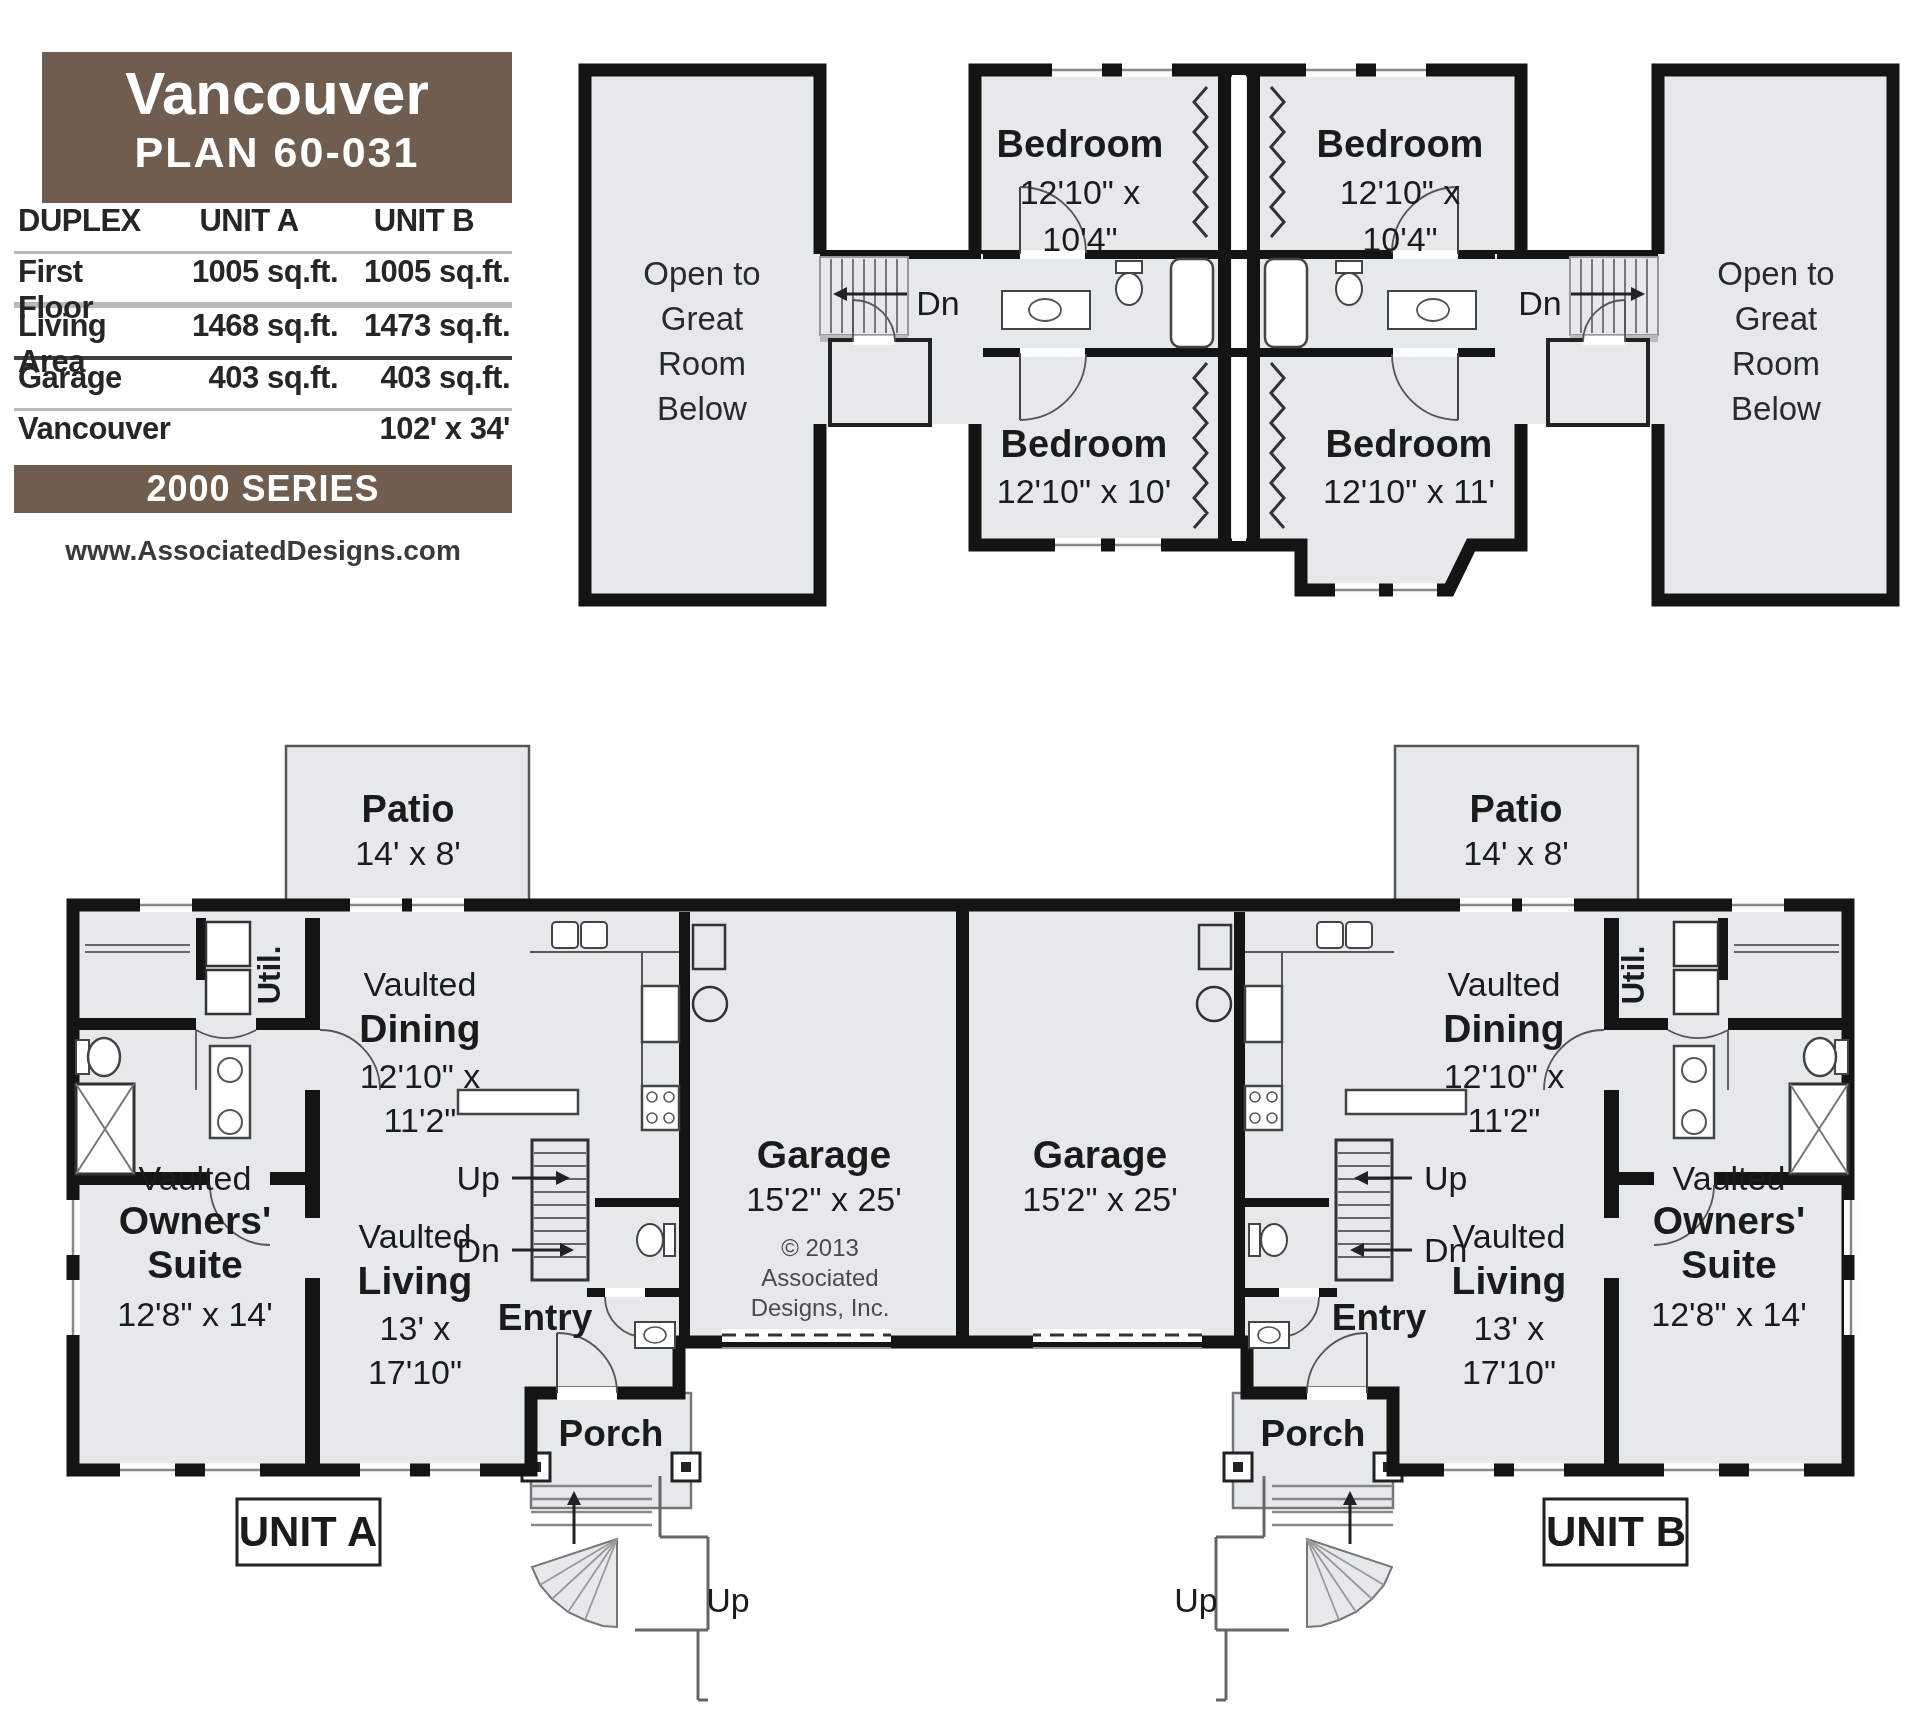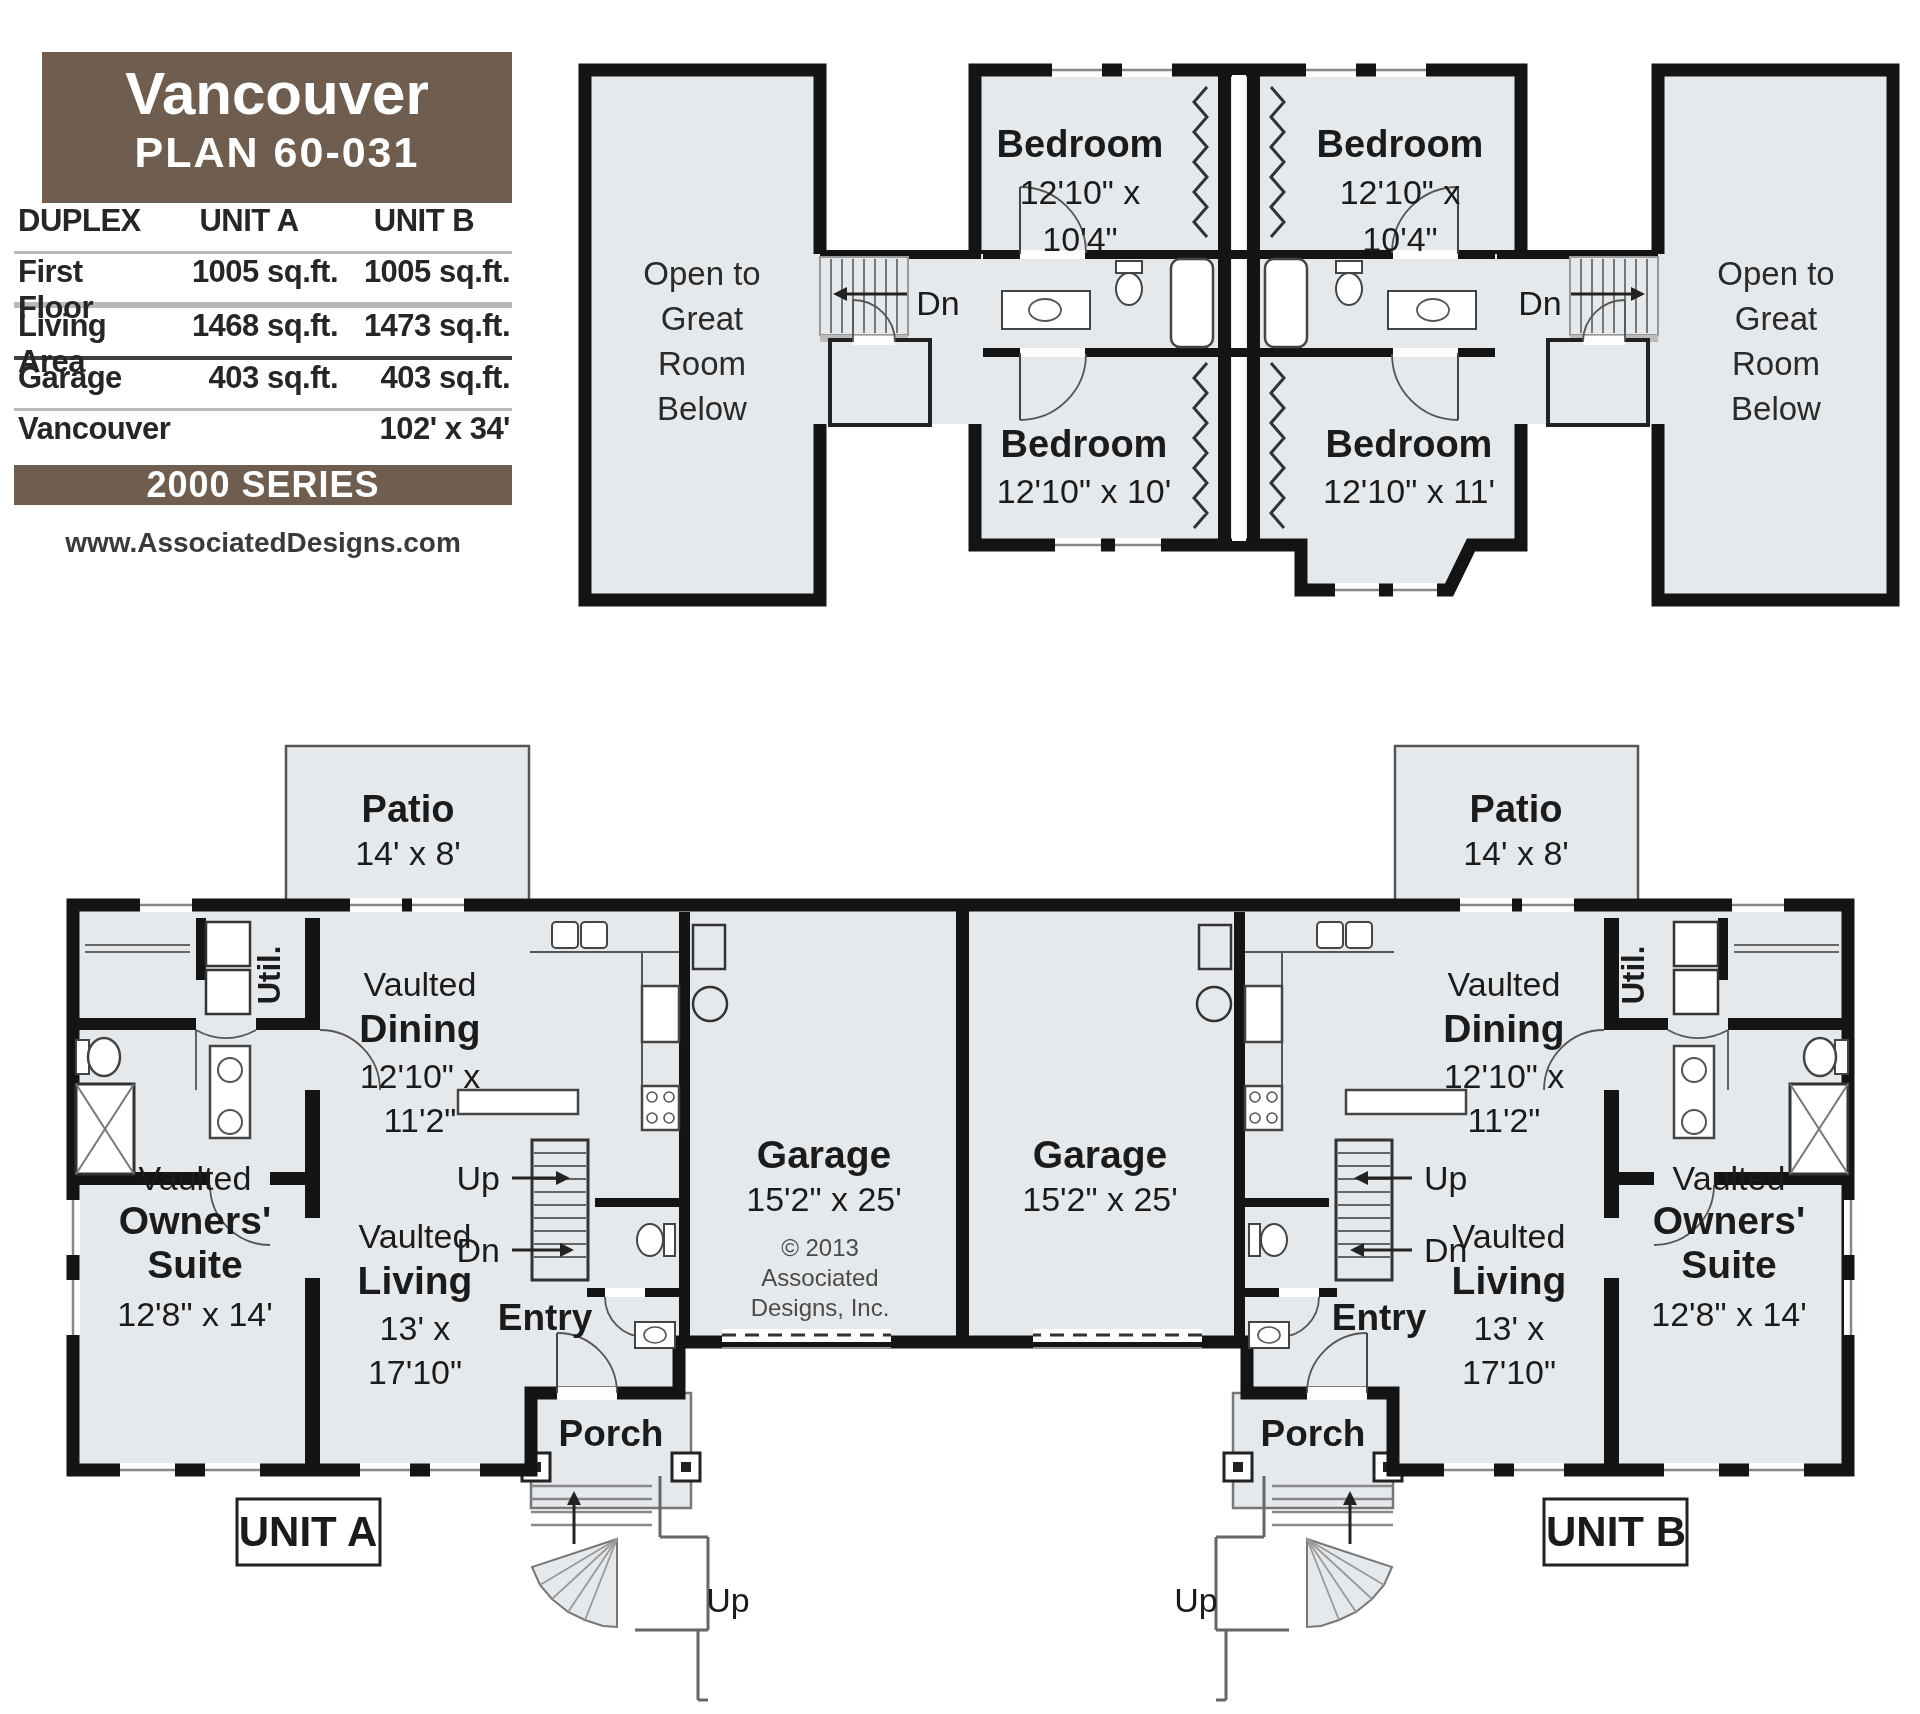--- a/index.html
+++ b/index.html
@@ -13,21 +13,21 @@
   .hdr .plan-num{font-size:43px;font-weight:bold;letter-spacing:2px;margin-top:2px;}
   .spec{width:100%;color:#262626;}
   .srow{display:flex;align-items:flex-start;height:48px;font-size:31px;font-weight:bold;letter-spacing:-0.5px;}
   .srow .lab{flex:1;text-align:left;padding-left:4px;}
   .srow .ca{width:178px;text-align:right;}
   .srow .cb{width:172px;text-align:right;padding-right:2px;}
   .srow.head .ca{text-align:center;}
   .srow.head .cb{text-align:center;}
   .sep{height:3px;background:#b9b9b9;}
   .sep.dark{height:4px;background:#3f3f3f;}
-  .series-bar{margin-top:6px;height:40px;font-size:36px;font-weight:bold;letter-spacing:1px;
+  .series-bar{margin-top:6px;height:48px;font-size:36px;font-weight:bold;letter-spacing:1px;
               display:flex;align-items:center;justify-content:center;}
   .site{margin-top:22px;text-align:center;font-size:28px;font-weight:bold;color:#3a3a3a;letter-spacing:0px;}
   
   .plan-svg{position:absolute;}
   svg text{font-family:"Liberation Sans",sans-serif;fill:#1b1b1b;}
   .t-name{font-weight:bold;}
   .t-dim{font-weight:normal;}
   .t-open{font-weight:normal;fill:#2a2a2a;}
   .t-small{font-weight:normal;}
   .t-copy{fill:#4a4a4a;}

